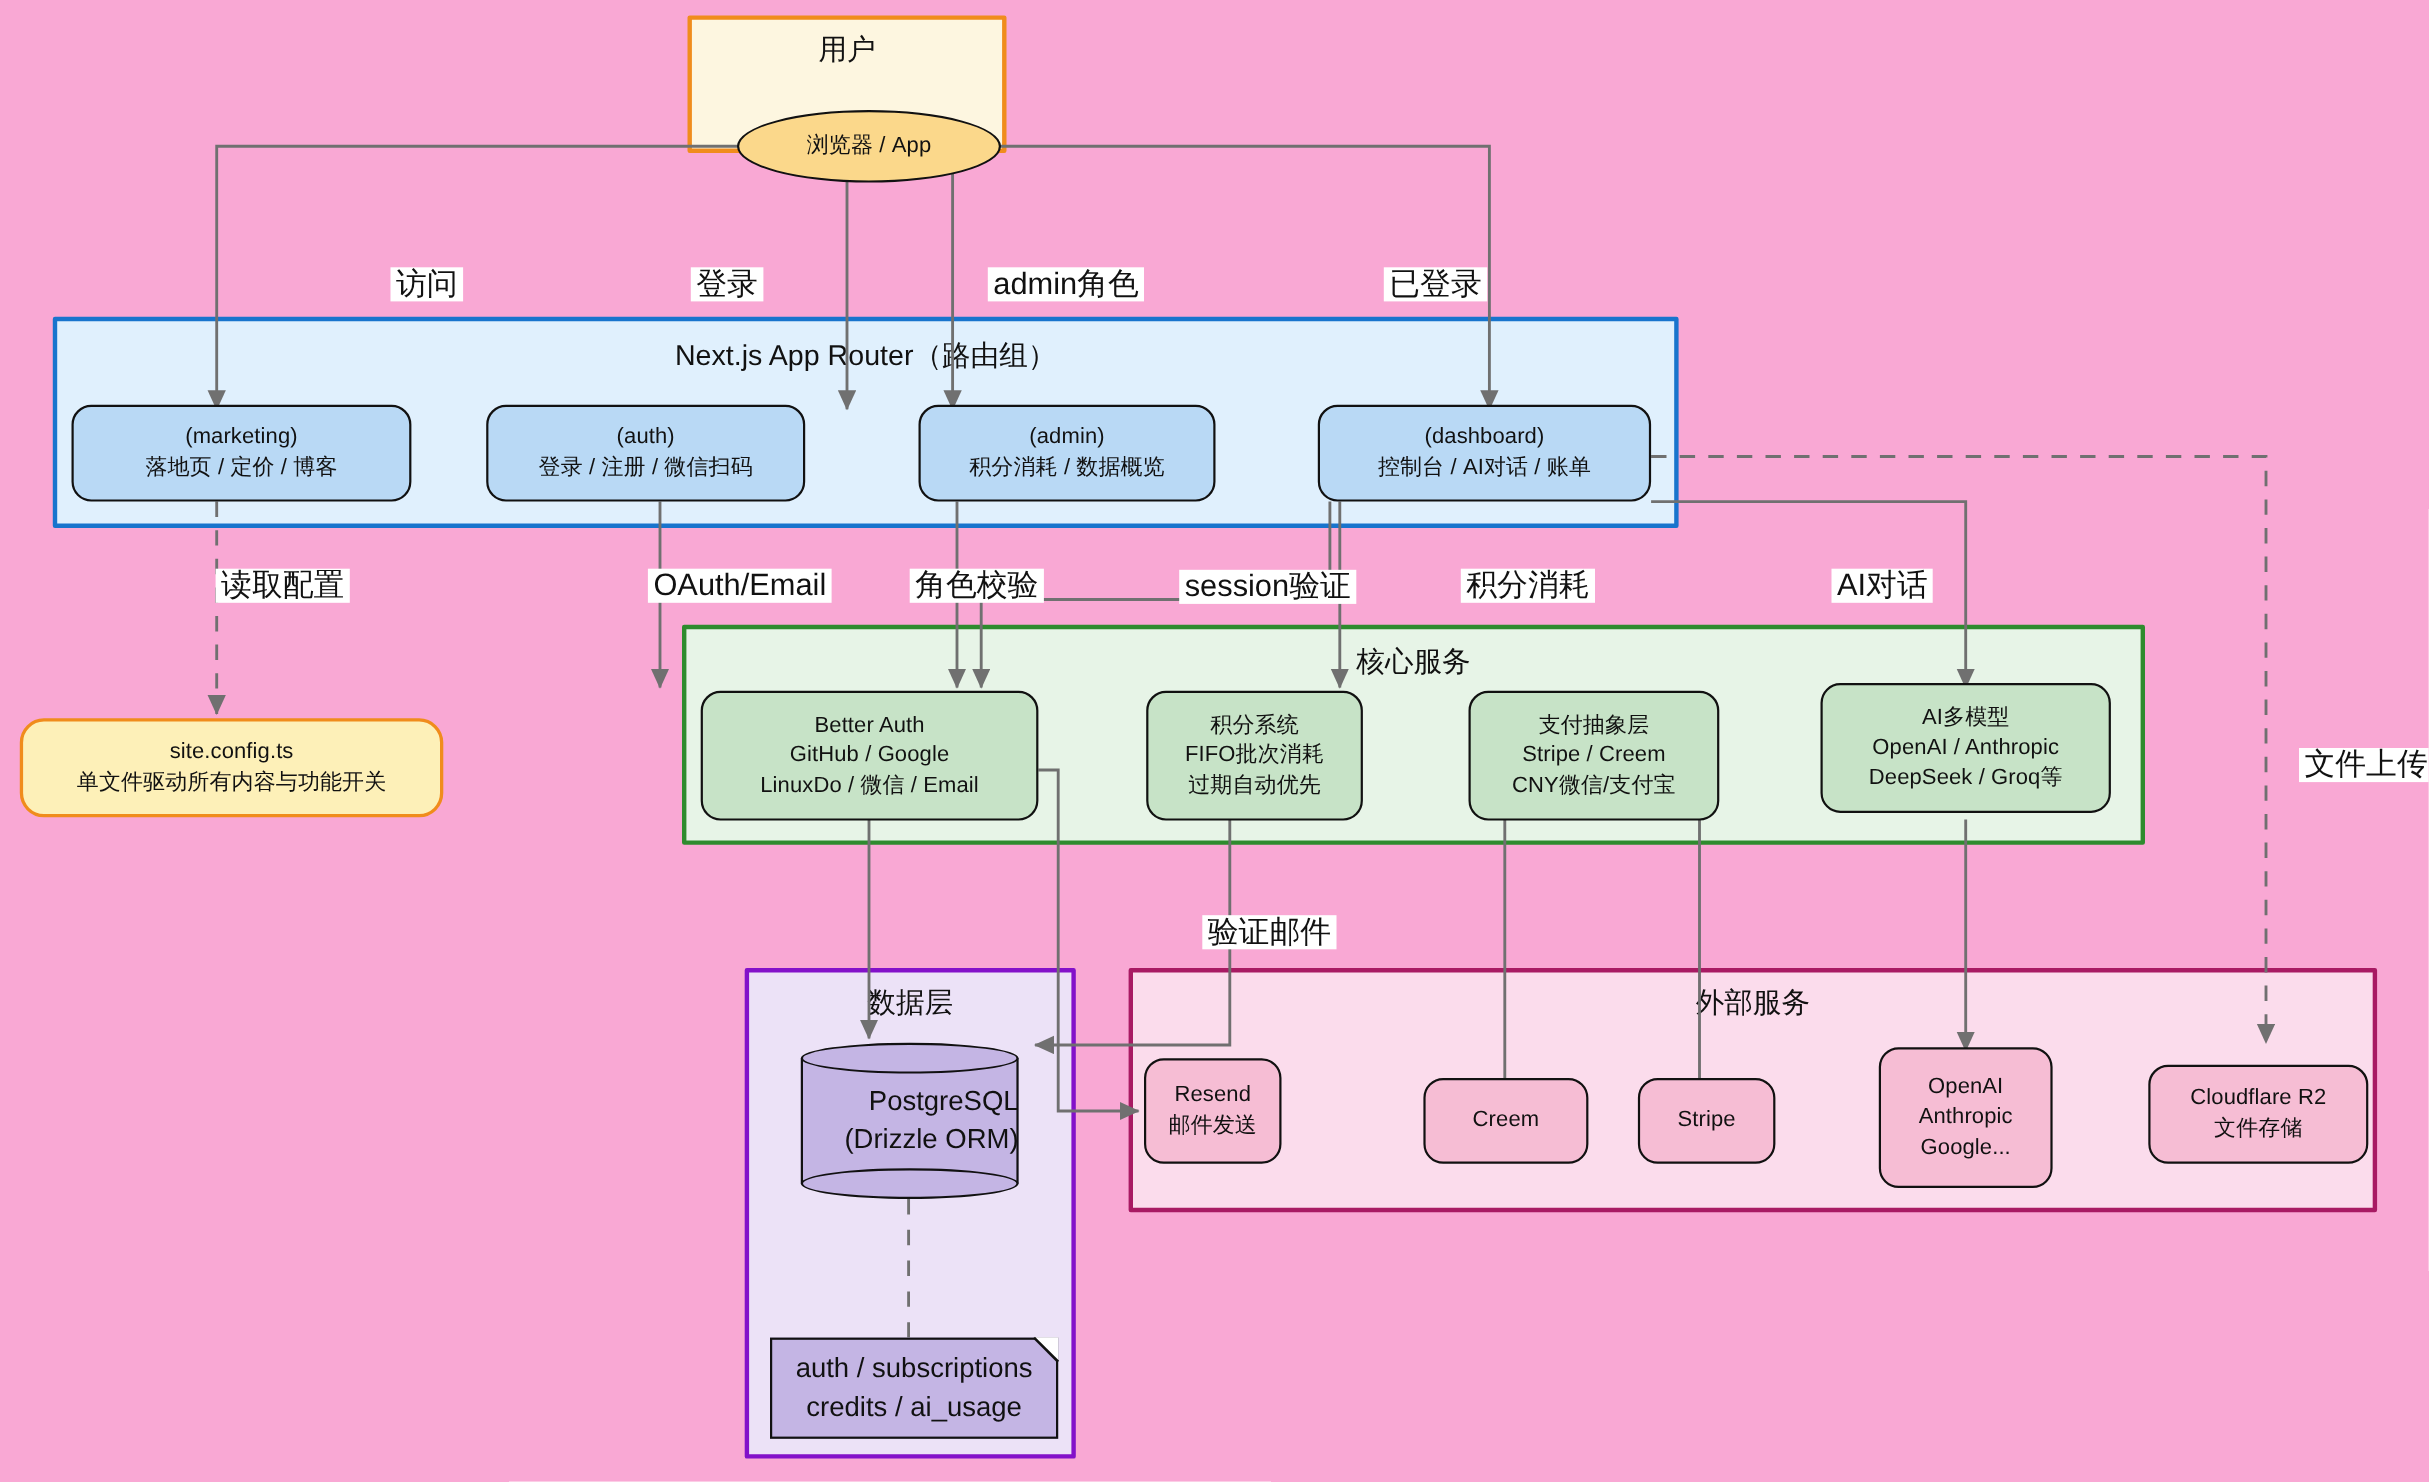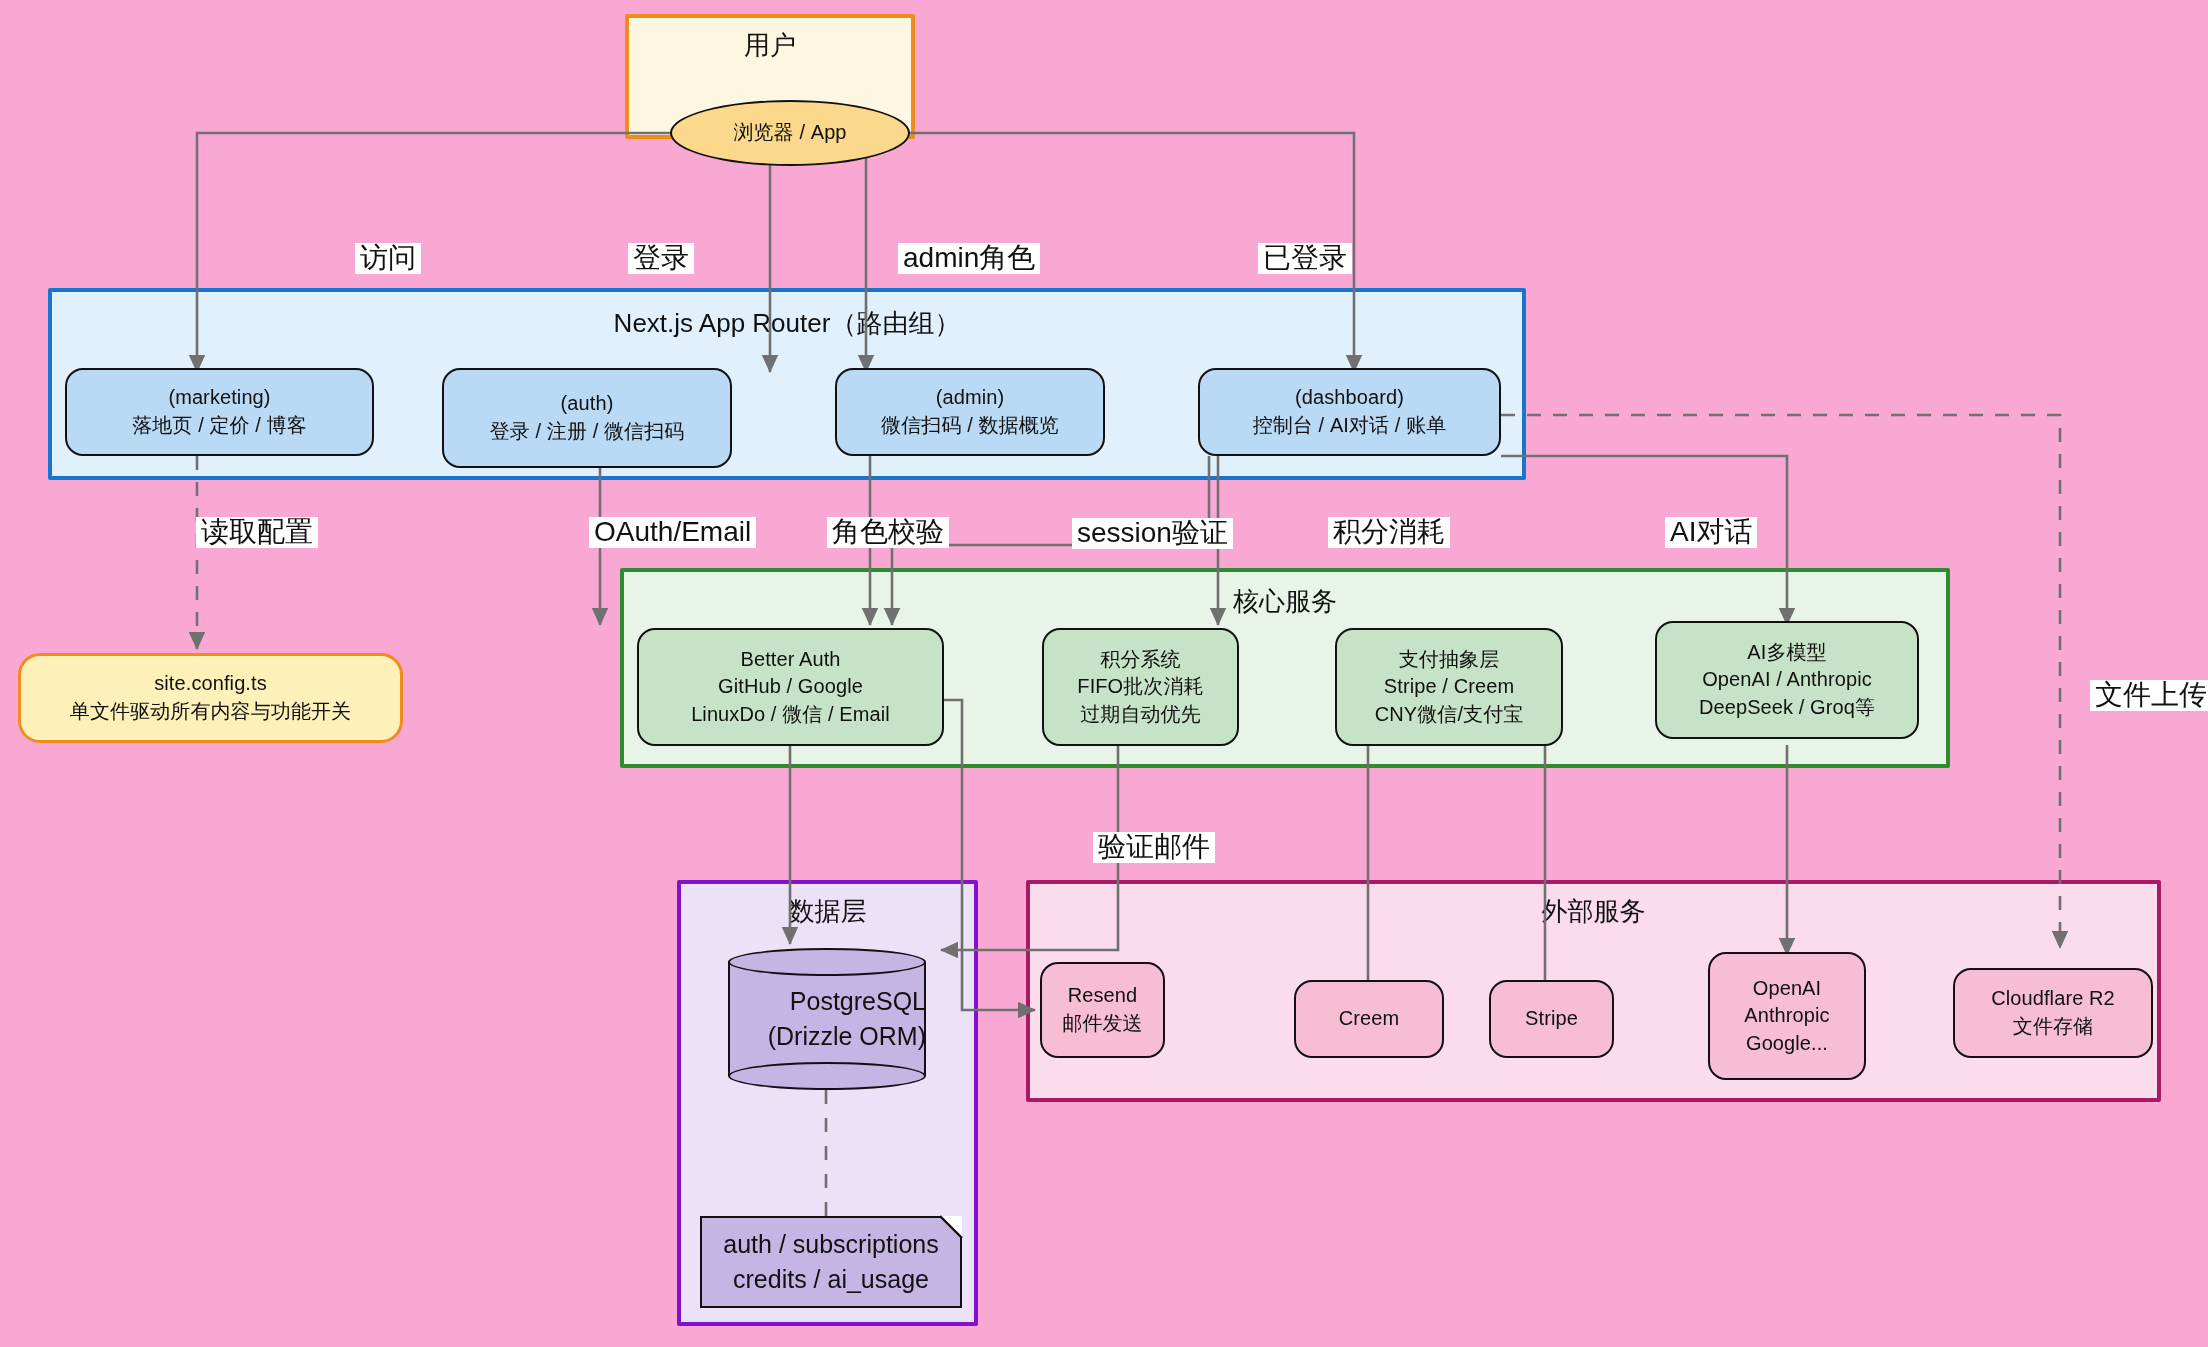--- a/index.html
+++ b/index.html
@@ -211,28 +211,28 @@
 
   <div class="node n-browser" style="left:670px; top:100px; width:240px; height:66px;">
     <span class="ln">浏览器 / App</span>
   </div>
 
   <div class="node n-route" style="left:65px; top:368px; width:309px; height:88px;">
     <span class="ln">(marketing)</span>
     <span class="ln">落地页 / 定价 / 博客</span>
   </div>
 
-  <div class="node n-route" style="left:442px; top:368px; width:290px; height:100px;">
+  <div class="node n-route" style="left:442px; top:368px; width:290px; height:88px;">
     <span class="ln">(auth)</span>
     <span class="ln">登录 / 注册 / 微信扫码</span>
   </div>
 
   <div class="node n-route" style="left:835px; top:368px; width:270px; height:88px;">
     <span class="ln">(admin)</span>
-    <span class="ln">微信扫码 / 数据概览</span>
+    <span class="ln">积分消耗 / 数据概览</span>
   </div>
 
   <div class="node n-route" style="left:1198px; top:368px; width:303px; height:88px;">
     <span class="ln">(dashboard)</span>
     <span class="ln">控制台 / AI对话 / 账单</span>
   </div>
 
   <div class="node n-config" style="left:18px; top:653px; width:385px; height:90px;">
     <span class="ln">site.config.ts</span>
     <span class="ln">单文件驱动所有内容与功能开关</span>

